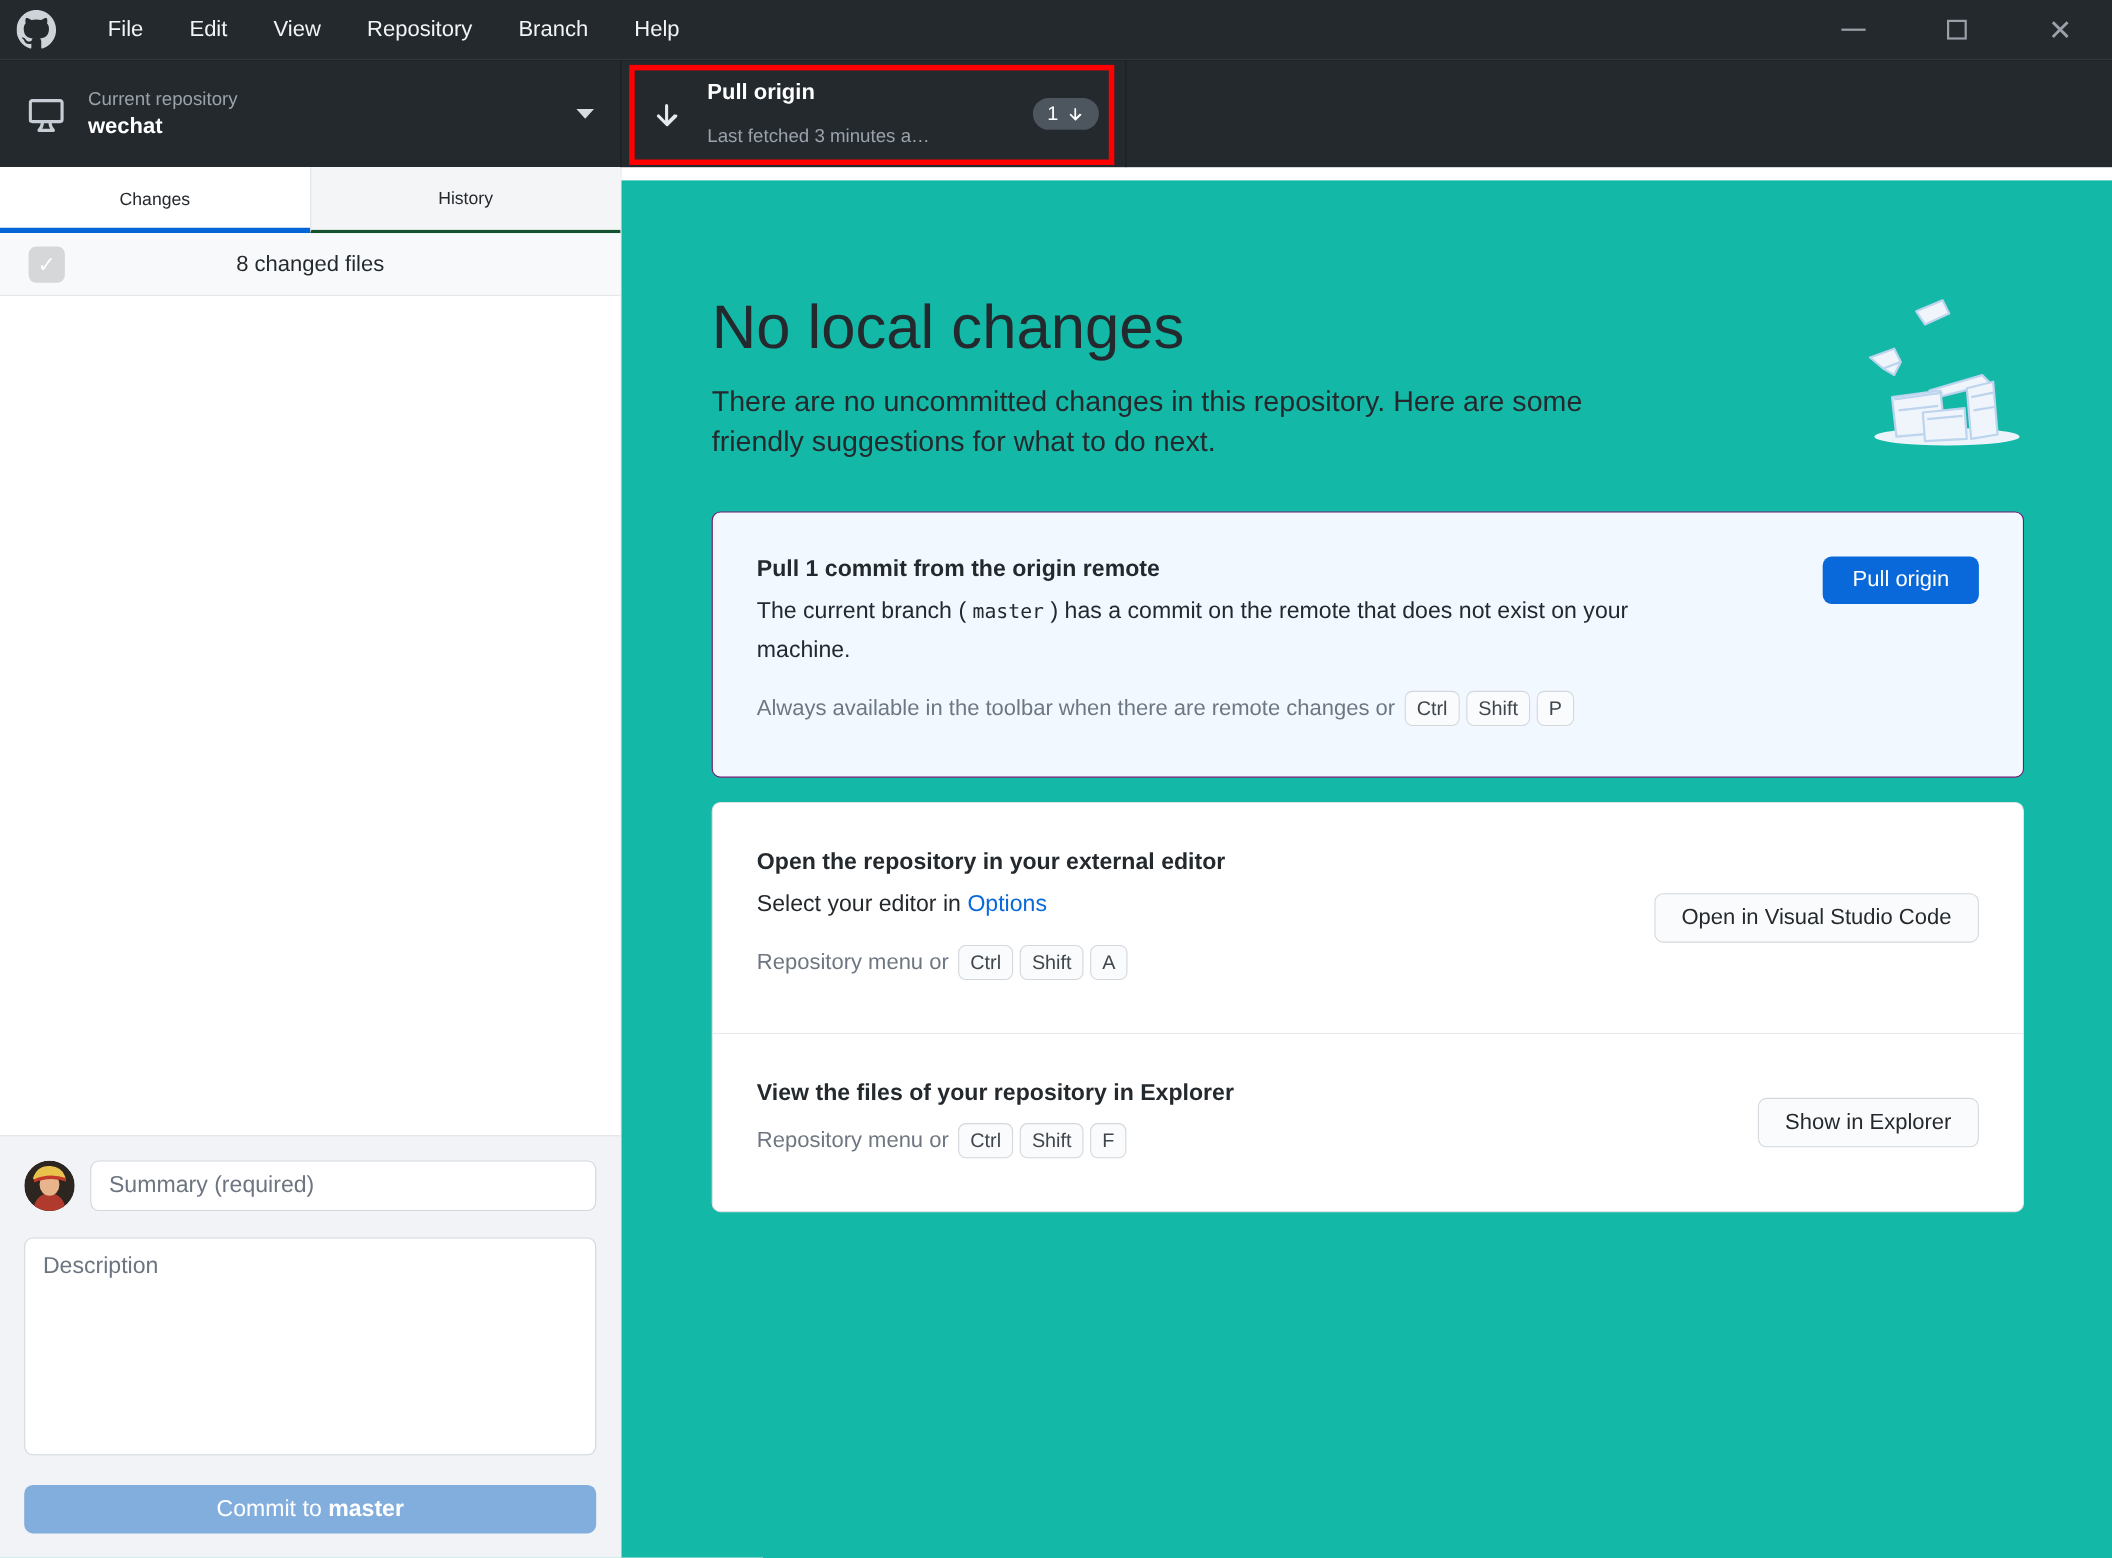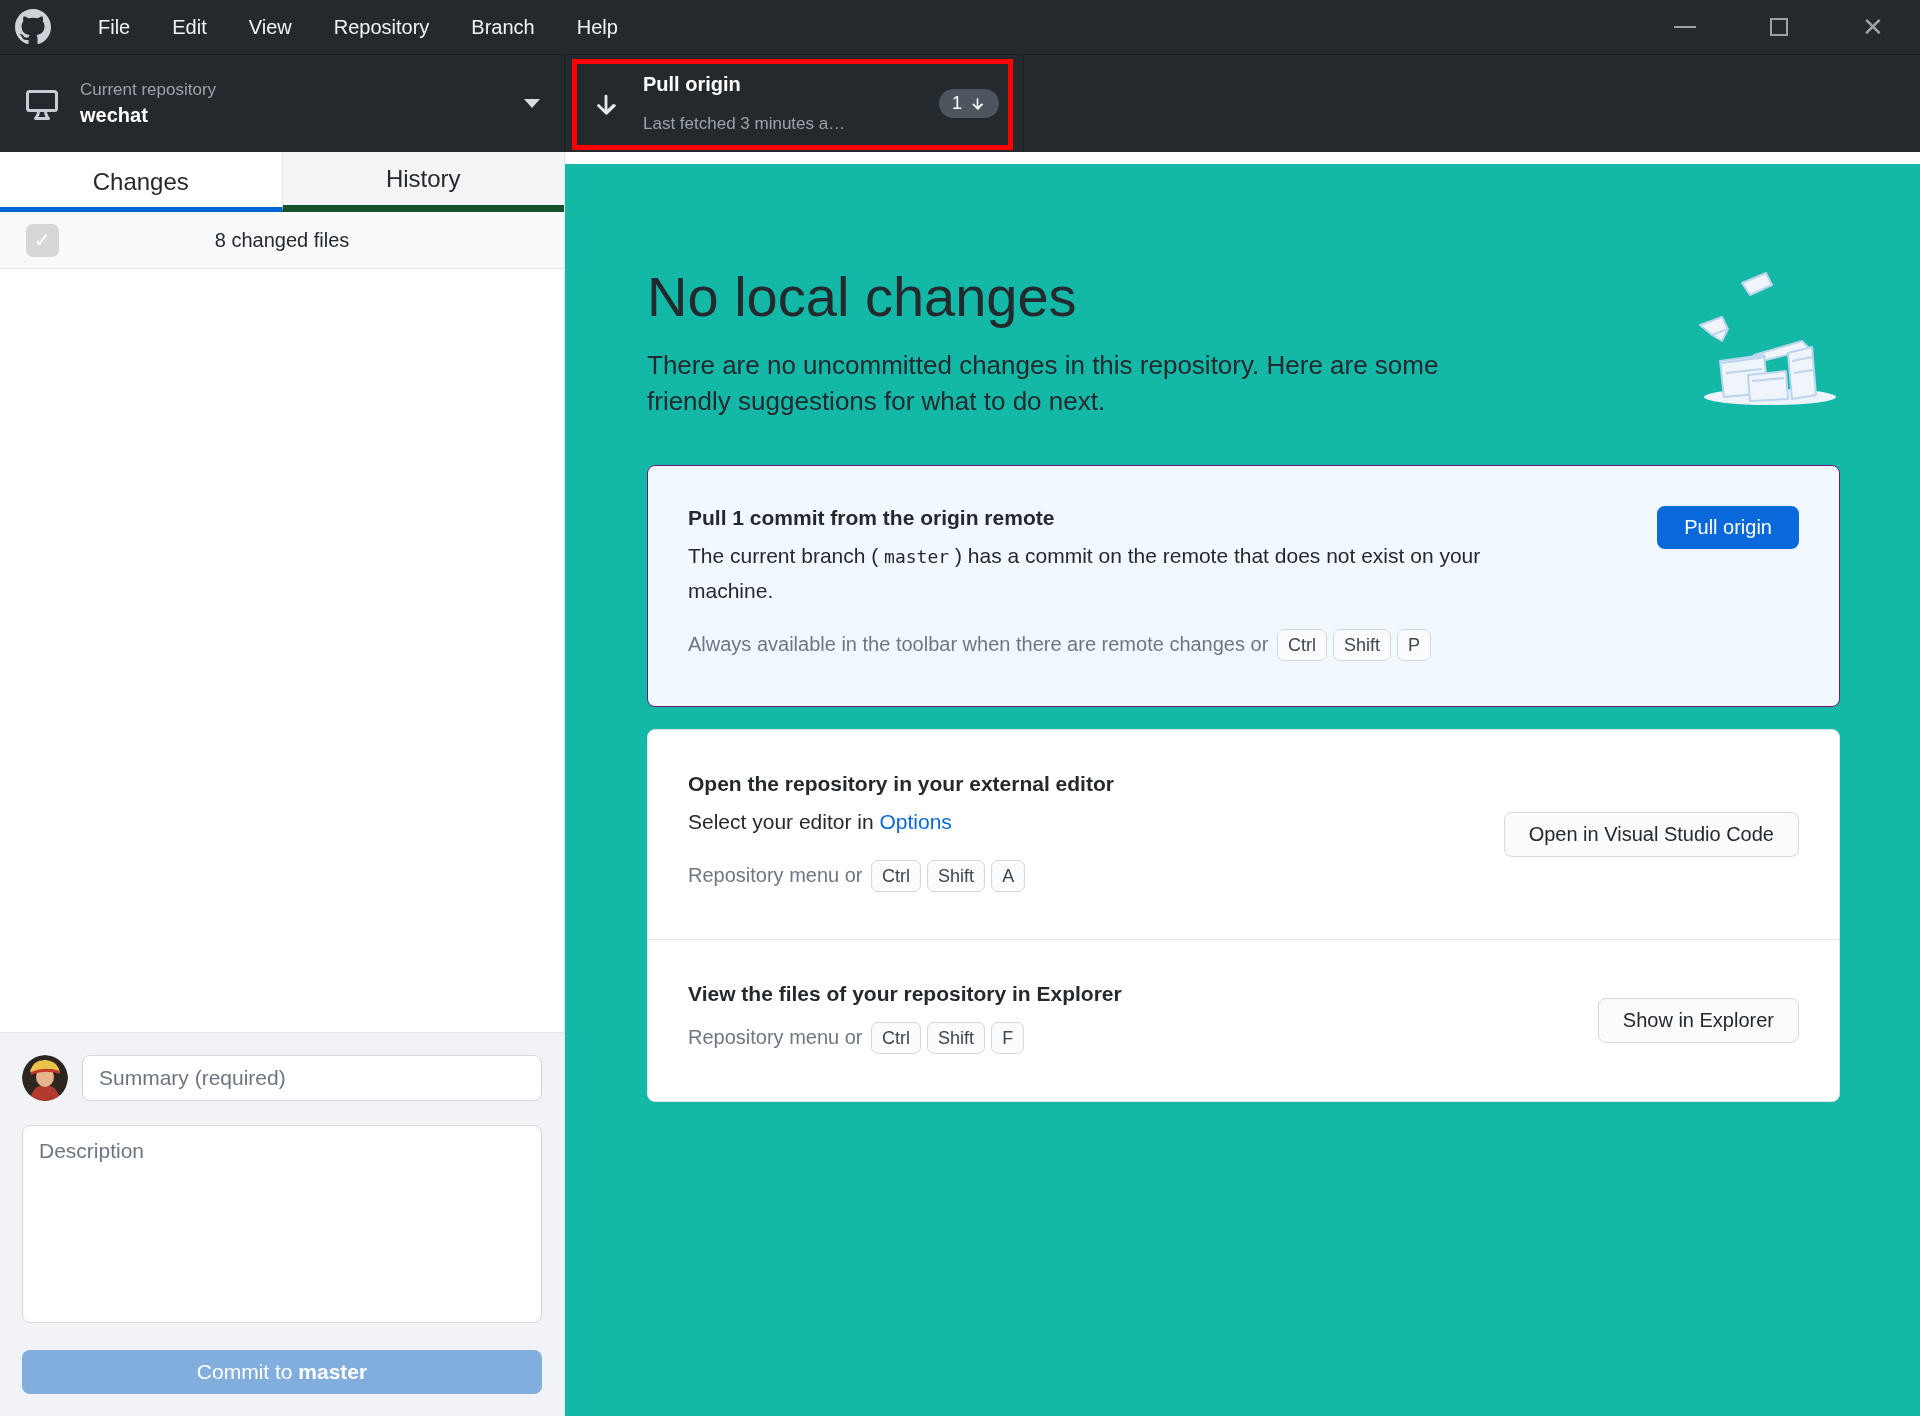--- a/index.html
+++ b/index.html
@@ -49,23 +49,23 @@
     position:absolute; left:7px; right:10px; top:4px; bottom:2px;
     border:5px solid #fd0000; pointer-events:none;
   }
 
   
   .app-body { display:flex; height:1264px; }
 
   
   .sidebar { width:565px; flex:none; border-right:1px solid #e1e4e8; display:flex; flex-direction:column; background:#fff; }
   .tabs { display:flex; height:60px; flex:none; }
-  .tab { flex:1; display:flex; align-items:center; justify-content:center; font-size:24px; color:#24292e; cursor:default; }
+  .tab { flex:1; display:flex; align-items:center; justify-content:center; font-size:16px; color:#24292e; cursor:default; }
   .tab.active { background:#fff; box-shadow: inset 0 -5px 0 #0366d6; }
-  .tab.inactive { background:#f4f5f7; border-left:1px solid #e1e4e8; border-bottom:7px solid #14532d; color:#24292e; }
+  .tab.inactive { background:#f4f5f7; border-left:1px solid #e1e4e8; border-bottom:3px solid #14532d; color:#24292e; }
   .files-row {
     height:57px; flex:none; background:#f8f9fb; border-bottom:1px solid #e1e4e8;
     display:flex; align-items:center; padding:0 26px; font-size:20px;
   }
   .checkbox {
     width:33px; height:33px; border-radius:7px; background:#d5d7d9; flex:none;
     display:flex; align-items:center; justify-content:center; color:#fff; font-size:20px;
   }
   .files-label { flex:1; text-align:center; color:#24292e; padding-right:33px; }
   .sidebar-empty { flex:1; background:#fff; }

